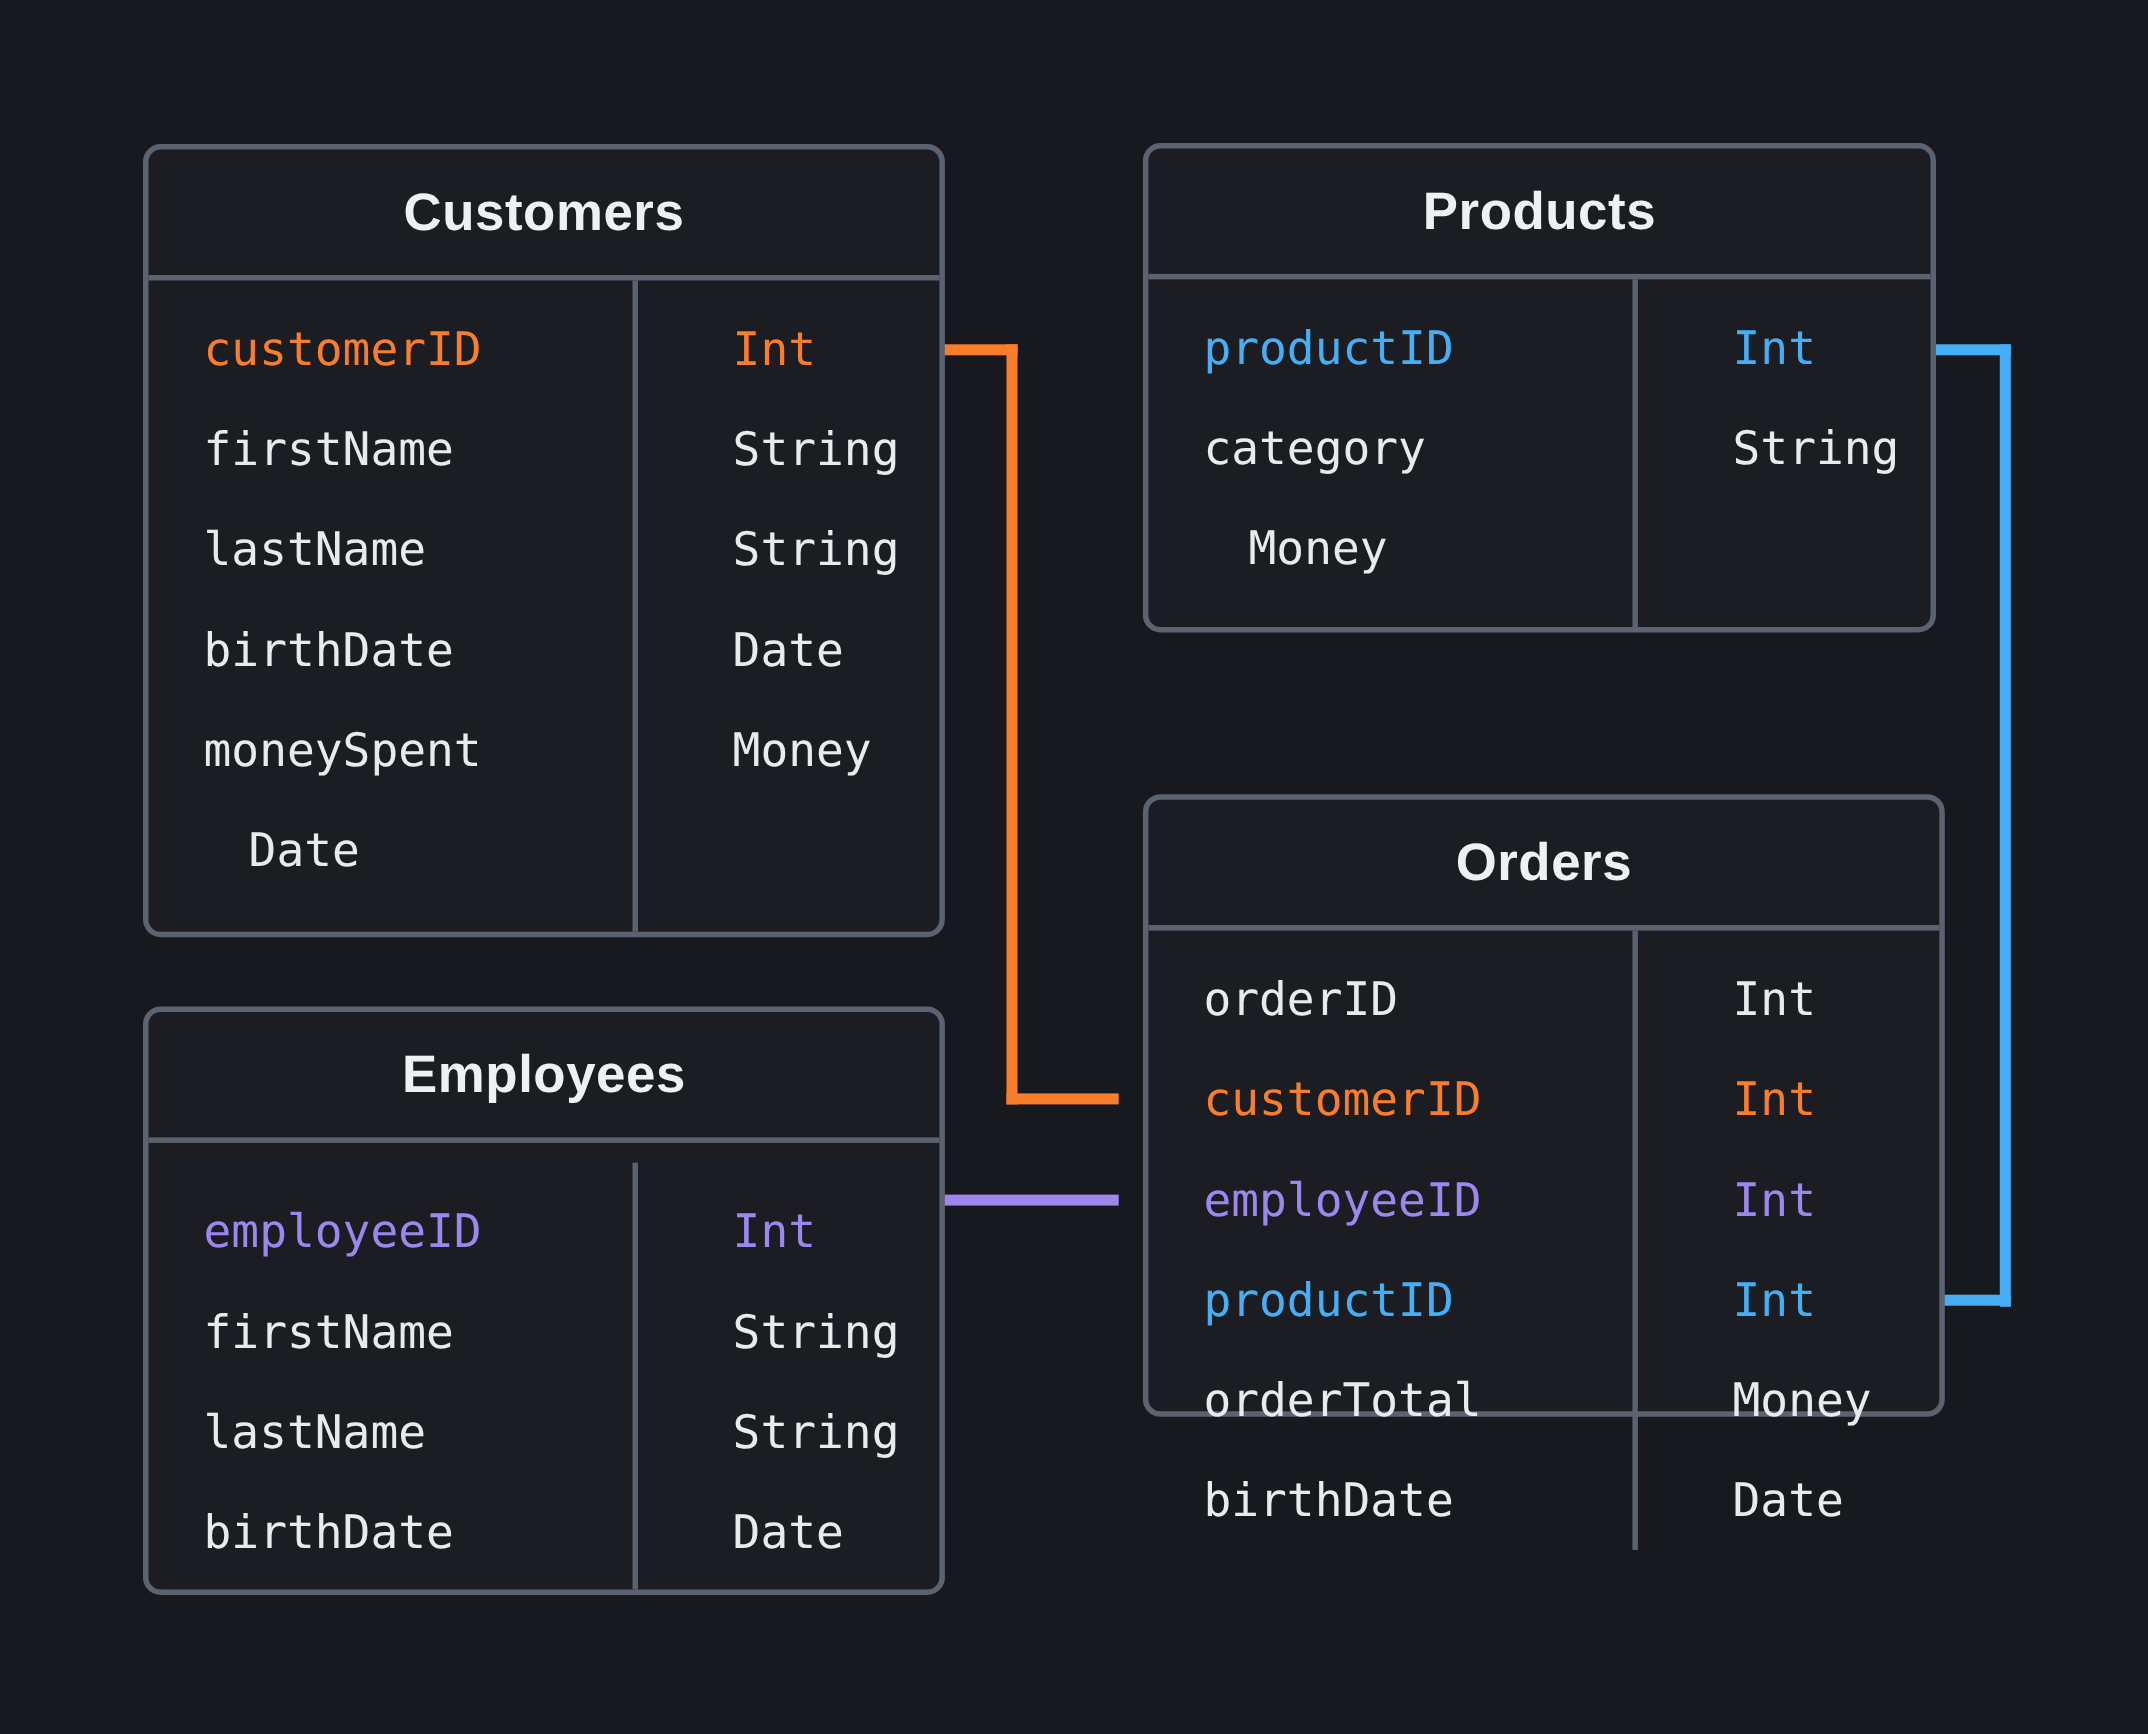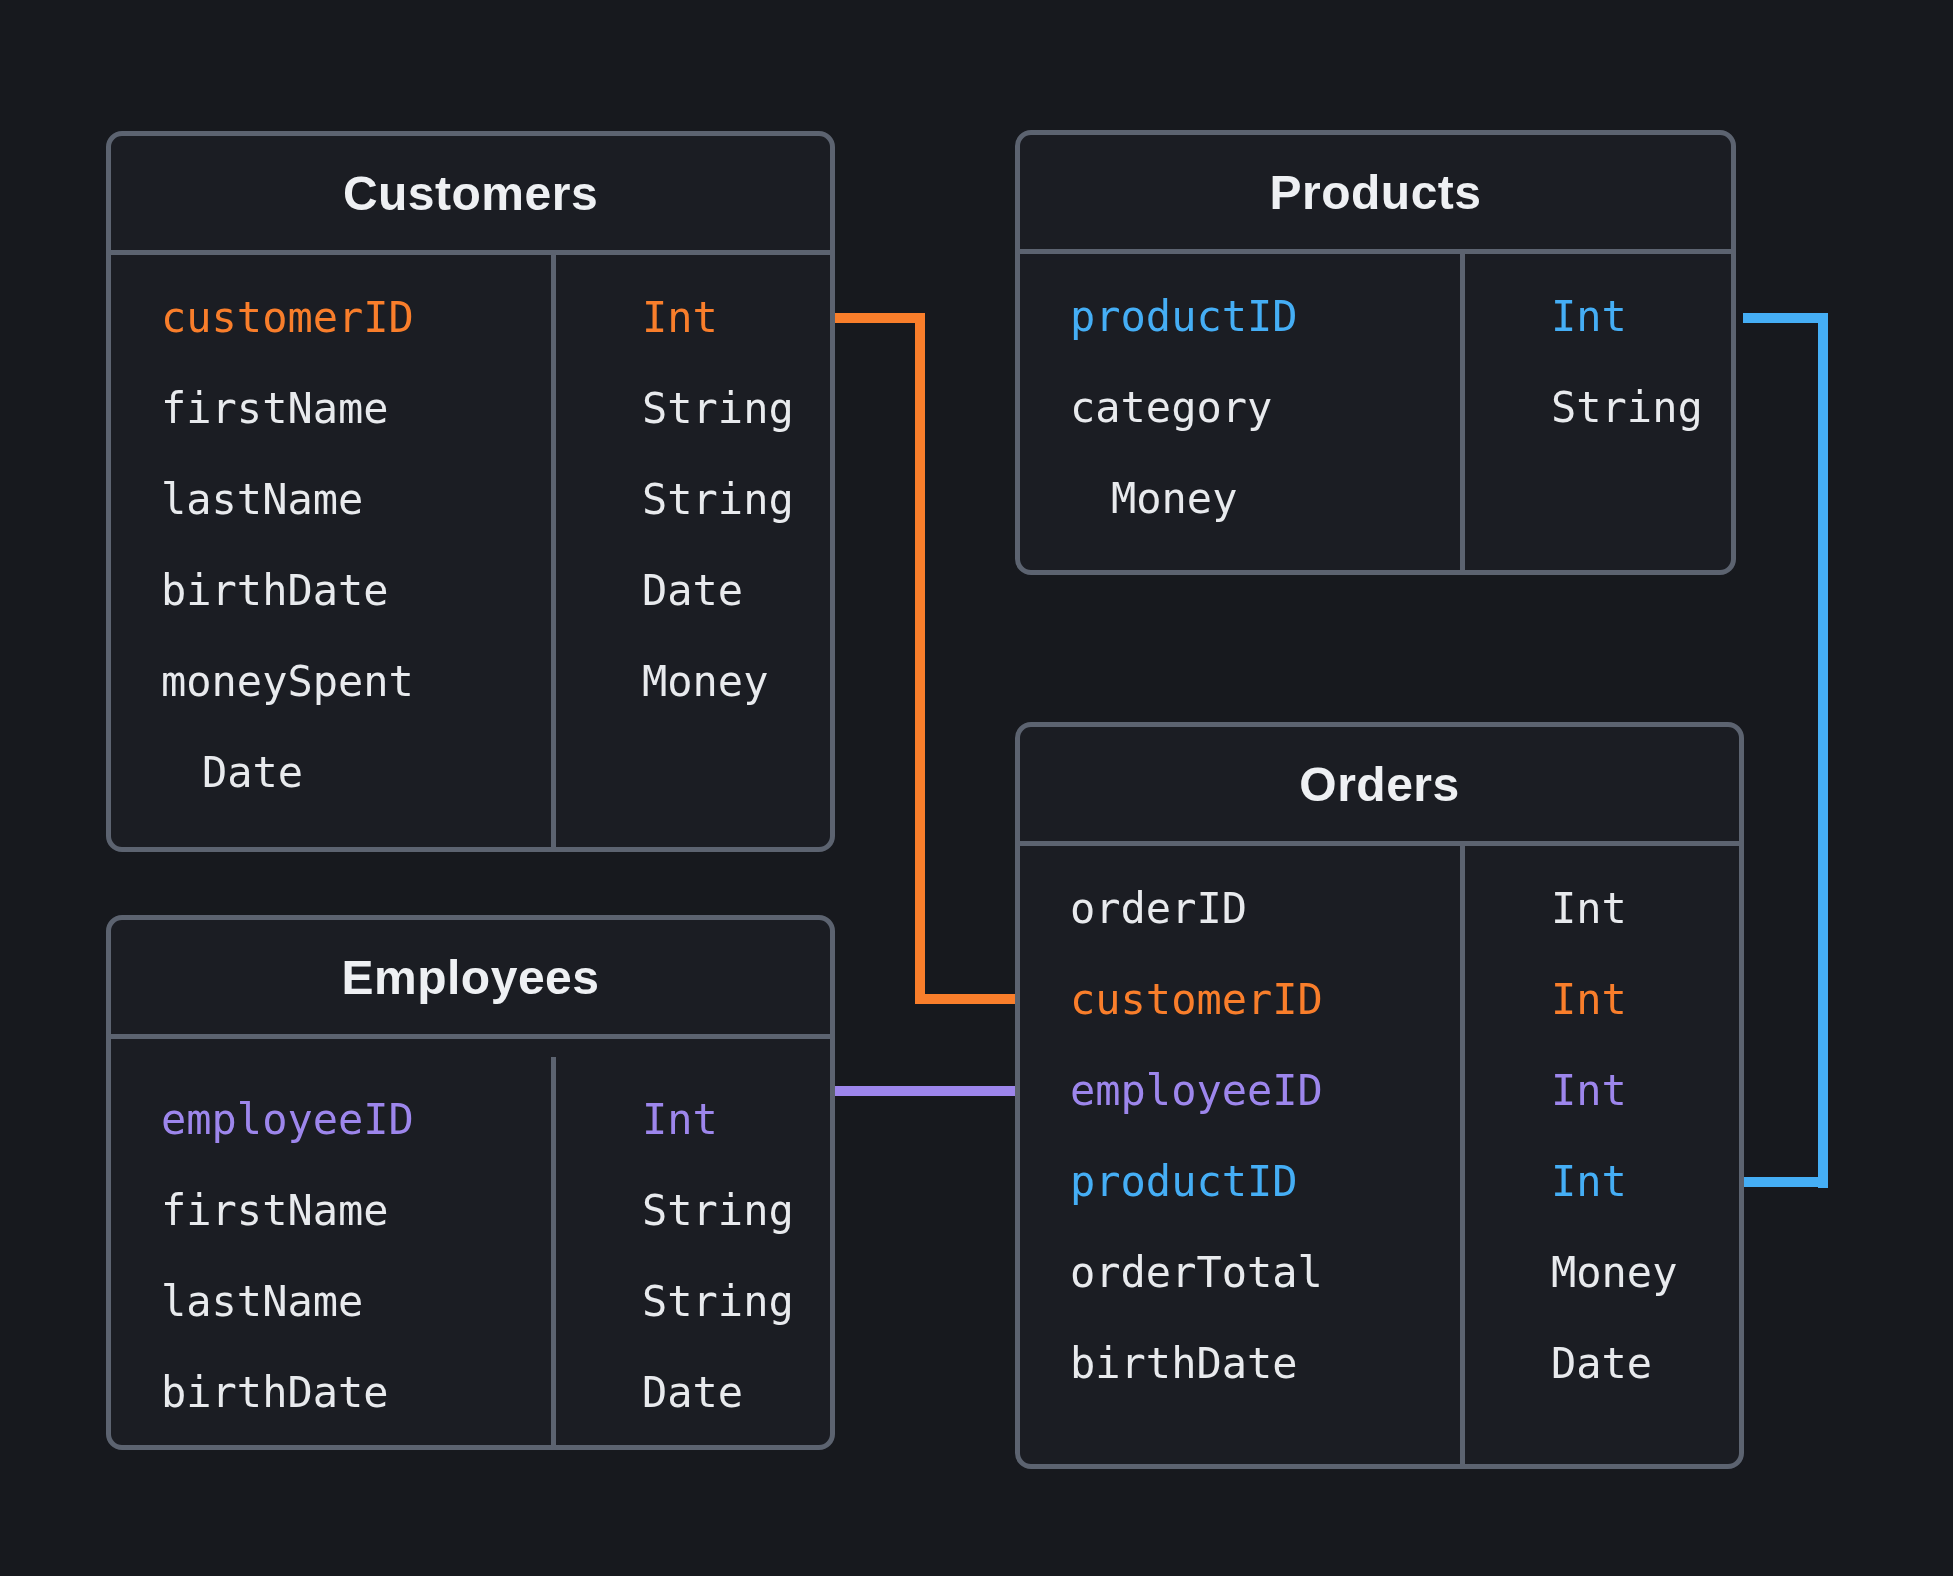--- a/index.html
+++ b/index.html
@@ -25,20 +25,21 @@
   }
   
   .card {
     position: absolute;
     background: var(--card-background);
     border: 5px solid var(--border);
     border-radius: 16px;
     display: flex;
     flex-direction: column;
     z-index: 2;
+    margin-left: 24px;
   }
   .card-header {
     height: 119px;              
     flex: 0 0 auto;
     border-bottom: 5px solid var(--border);
     display: flex;
     align-items: center;
     justify-content: center;
   }
   .card-title {
@@ -80,21 +81,21 @@
   }
   .c-orange  { color: var(--orange); }
   .c-blue    { color: var(--blue); }
   .c-purple  { color: var(--purple); }
   .c-default { color: var(--text); }
 
   
   #card-customers { left: 106px; top: 131px; width: 729px; height: 721px; }
   #card-products  { left: 1015px; top: 130px; width: 721px; height: 445px; }
   #card-employees { left: 106px; top: 915px; width: 729px; height: 535px; gap: 18px; }
-  #card-orders    { left: 1015px; top: 722px; width: 729px; height: 747px; }
+  #card-orders    { left: 1015px; top: 722px; width: 729px; height: 566px; }
 
   
   .seg { position: absolute; z-index: 1; }
   .seg-orange { background: var(--orange); }
   .seg-blue   { background: var(--blue); }
   .seg-purple { background: var(--purple); }
 
   #orange-seg-1 { left: 834px;  top: 313px;  width: 91px;  height: 10px; }
   #orange-seg-2 { left: 915px;  top: 313px;  width: 10px;  height: 691px; }
   #orange-seg-3 { left: 915px;  top: 994px;  width: 102px; height: 10px; }

